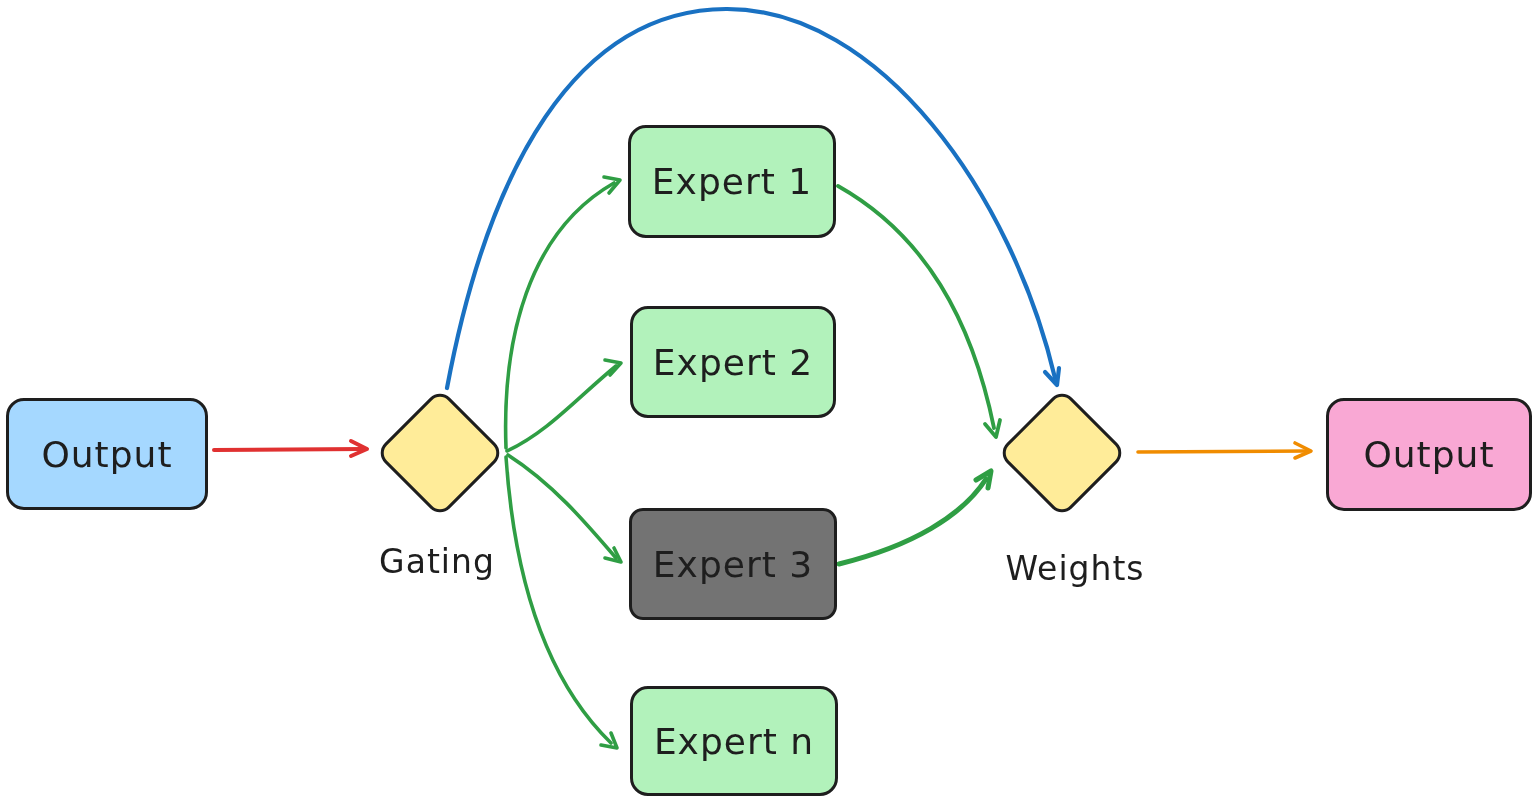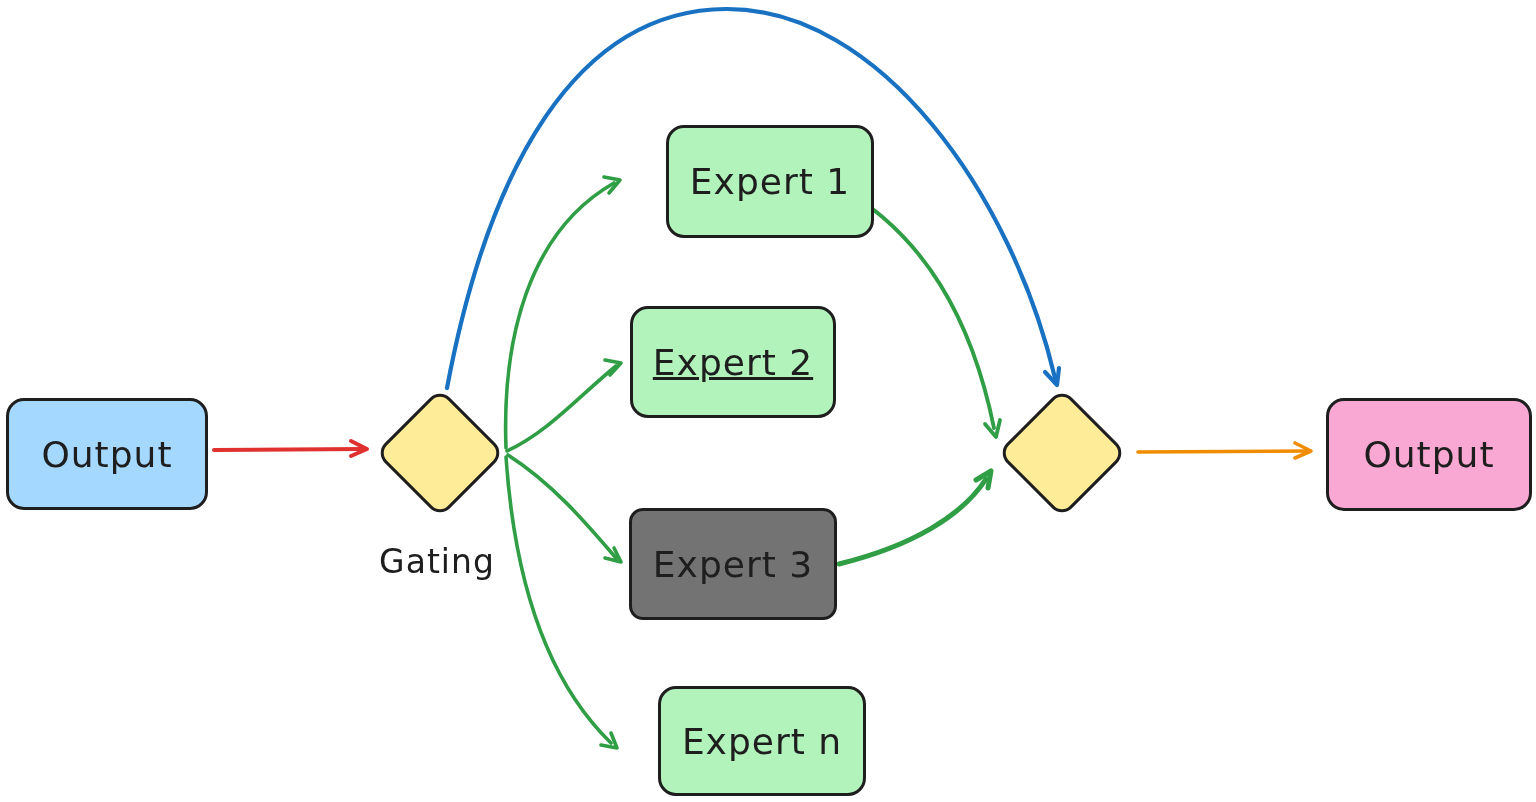--- a/index.html
+++ b/index.html
@@ -42,24 +42,24 @@
     position: absolute;
     color: #1e1e1e;
     font-size: 33px;
     font-weight: 500;
     letter-spacing: 1px;
     text-align: center;
     line-height: 43px;
     white-space: nowrap;
   }
   #node-input   { left: 6px;    top: 398px; width: 202px; height: 112px; }
-  #node-expert1 { left: 628px;  top: 125px; width: 208px; height: 113px; margin-left: 38px; }
+  #node-expert1 { left: 628px;  top: 125px; width: 208px; height: 113px; }
   #node-expert2 { left: 630px;  top: 306px; width: 206px; height: 112px; }
   #node-expert3 { left: 629px;  top: 508px; width: 208px; height: 112px; }
-  #node-expertn { left: 630px;  top: 686px; width: 208px; height: 110px; margin-left: 28px; }
+  #node-expertn { left: 630px;  top: 686px; width: 208px; height: 110px; }
   #node-output  { left: 1326px; top: 398px; width: 206px; height: 113px; }
   #diamond-gating  { left: 394px;  top: 407px; }
   #diamond-weights { left: 1016px; top: 407px; }
   #caption-gating  { left: 317px; top: 540px; width: 240px; }
   #caption-weights { left: 975px; top: 547px; width: 200px; }
 </style>
 </head>
 <body>
 
 <div id="canvas" style="background: rgb(255, 255, 255);">
@@ -113,21 +113,21 @@
   </svg>
 
   <div class="node" id="node-input" style="background: rgb(165, 216, 255);">
     <span>Output</span>
   </div>
 
   <div class="node" id="node-expert1" style="background: rgb(178, 242, 187);">
     <span>Expert 1</span>
   </div>
 
-  <div class="node" id="node-expert2" style="background: rgb(178, 242, 187); text-decoration: underline;">
+  <div class="node" id="node-expert2" style="background: rgb(178, 242, 187);">
     <span>Expert 2</span>
   </div>
 
   <div class="node" id="node-expert3" style="background: #737373; border-radius: 14px;">
     <span>Expert 3</span>
   </div>
 
   <div class="node" id="node-expertn" style="background: rgb(178, 242, 187);">
     <span>Expert n</span>
   </div>
@@ -135,14 +135,17 @@
   <div class="node" id="node-output" style="background: #f9a8d4;">
     <span>Output</span>
   </div>
 
   <div class="diamond" id="diamond-gating" style="background: rgb(255, 236, 153);"></div>
   <div class="caption" id="caption-gating">
     <div>Gating</div>
   </div>
 
   <div class="diamond" id="diamond-weights" style="background: rgb(255, 236, 153);"></div>
+  <div class="caption" id="caption-weights">
+    <div>Weights</div>
+  </div>
 
 </div>
 
 </body></html>

